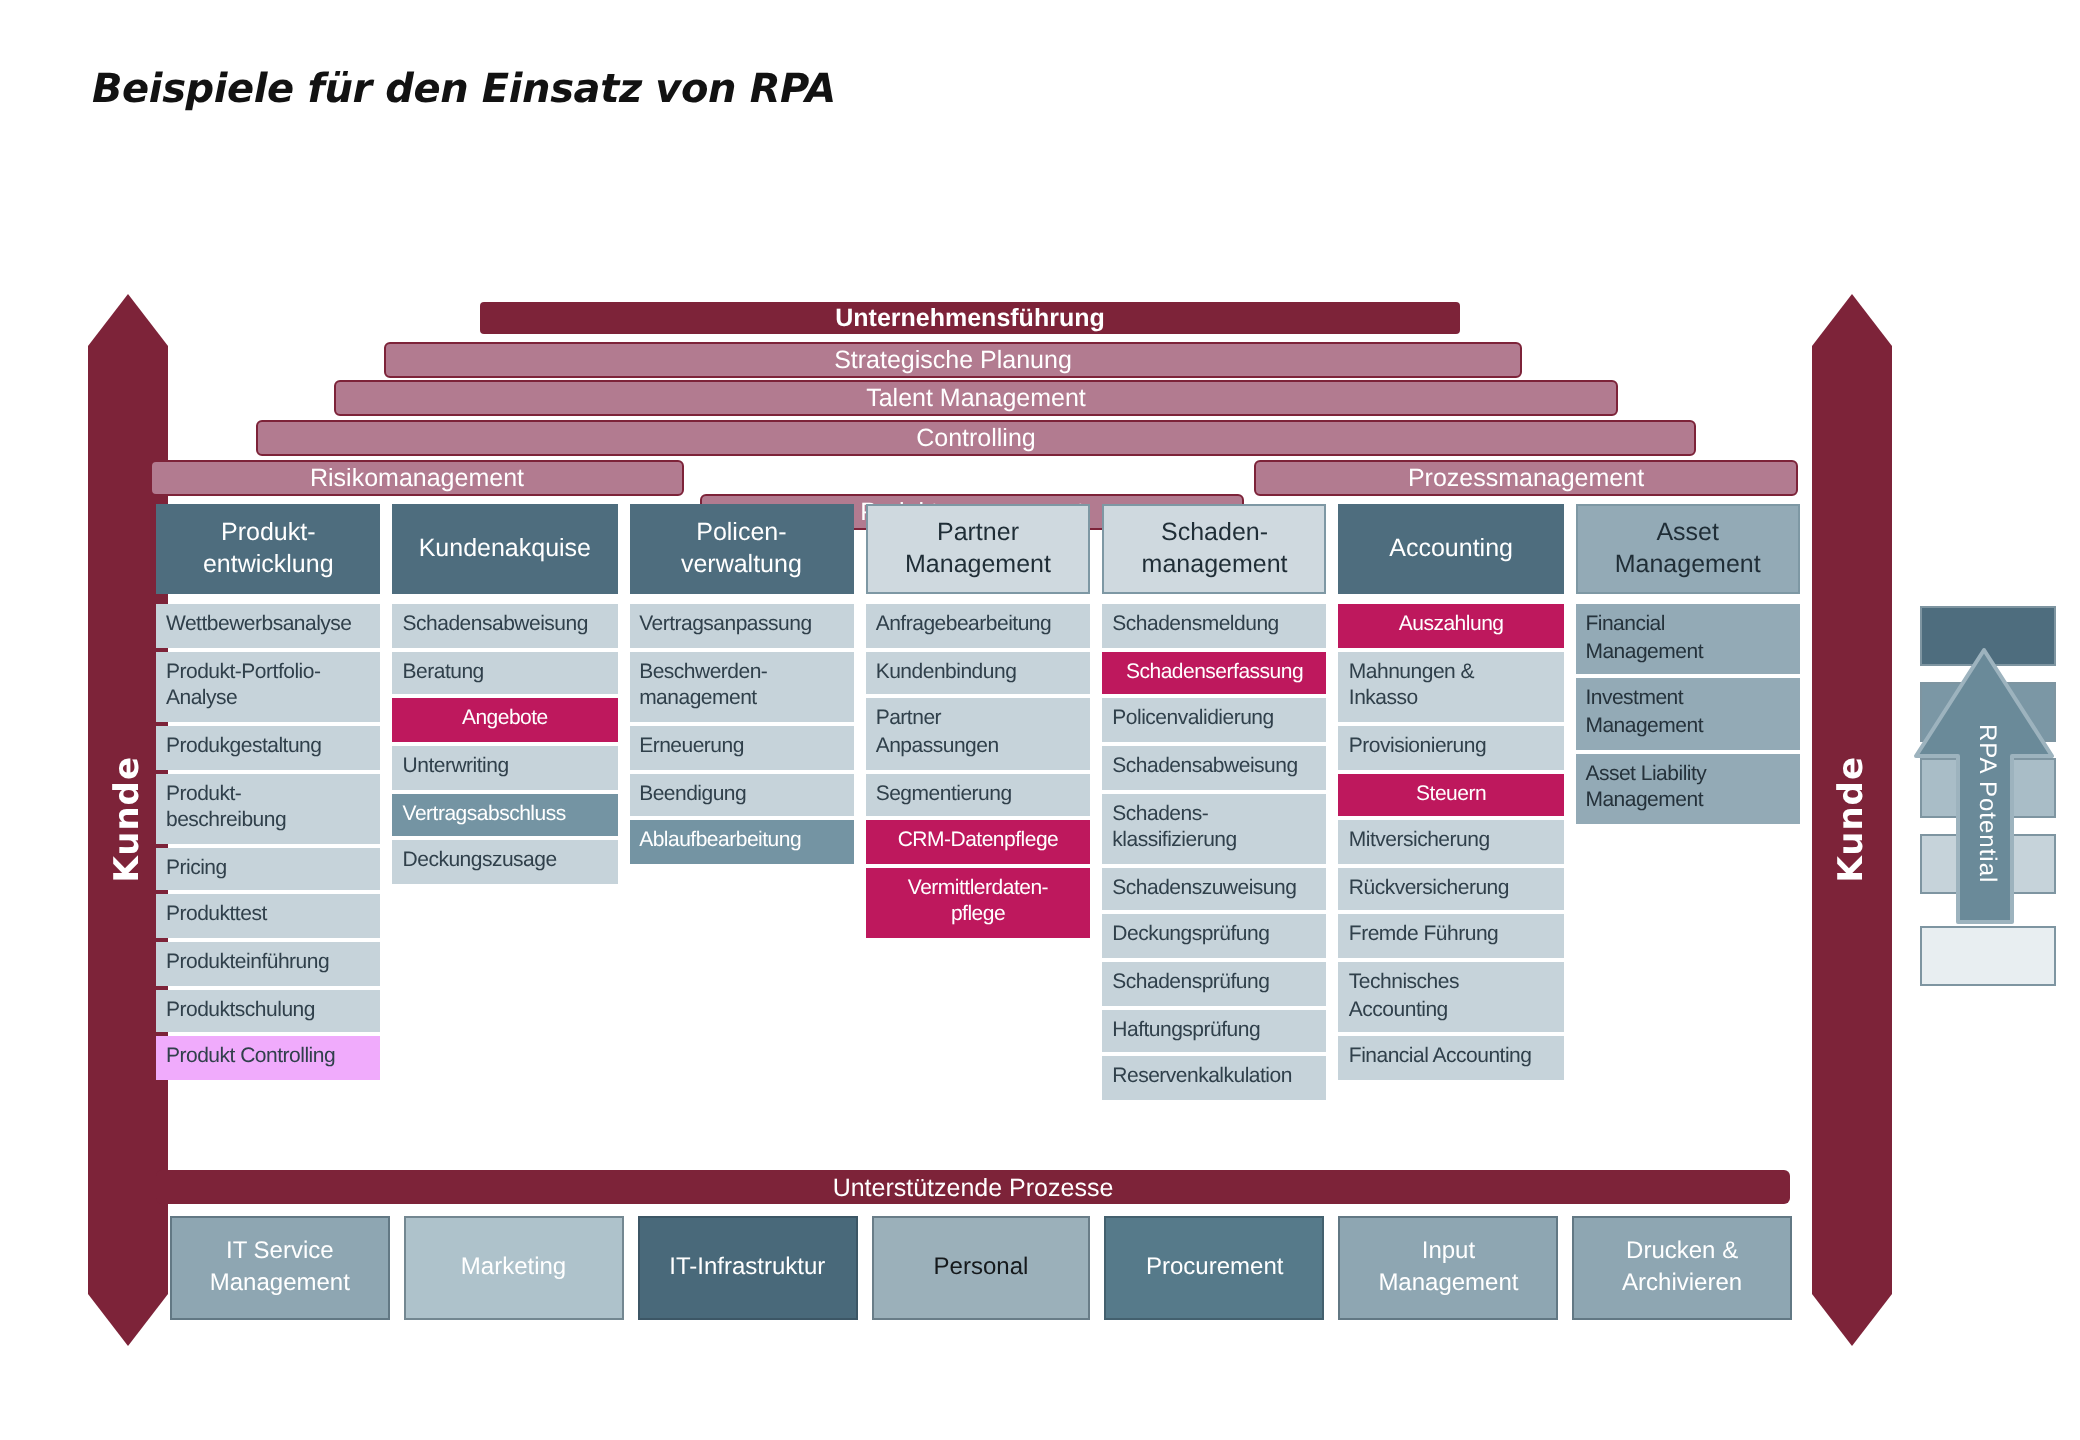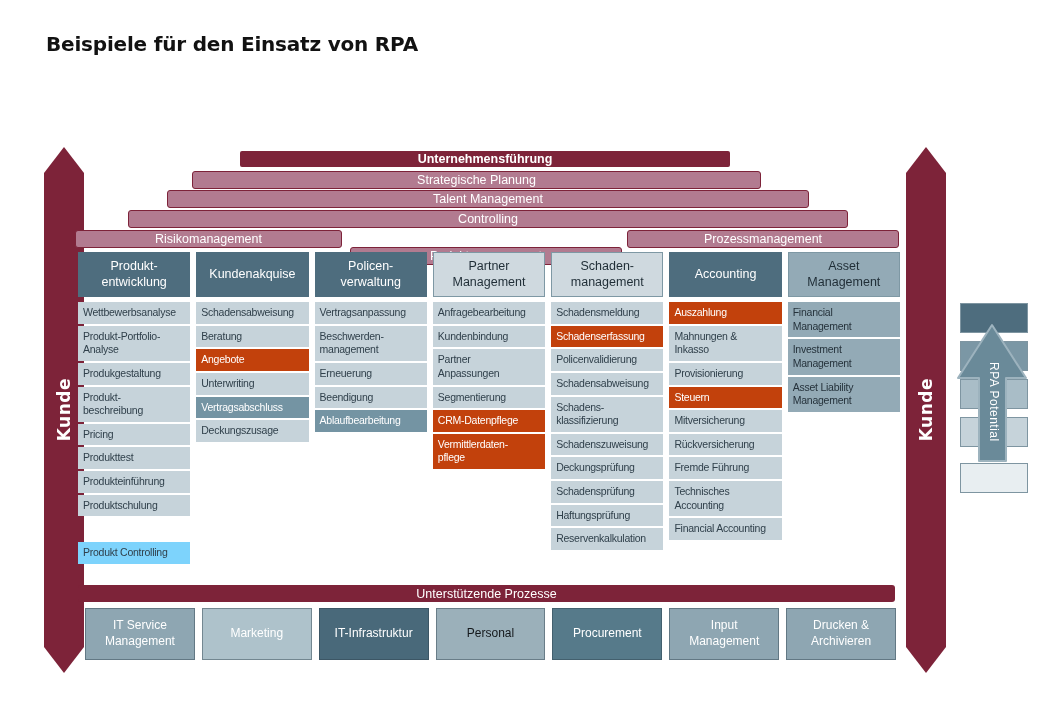--- a/index.html
+++ b/index.html
@@ -1,20 +1,20 @@
 <!DOCTYPE html>
 <html><head>
 <meta charset="utf-8">
 <style>
   html,body{margin:0;padding:0;background:#ffffff;}
   .stage{position:relative;width:1040px;height:720px;background:#ffffff;overflow:hidden;
          font-family:"Liberation Sans",sans-serif;}
 
   .page-title{position:absolute;left:46px;top:32px;font-size:20px;font-weight:bold;color:#121212;
-              font-family:"DejaVu Sans",sans-serif;letter-spacing:-0.2px;}
+              font-family:"DejaVu Sans",sans-serif;letter-spacing:-0.2px;font-style:italic;}
 
   
   .vbanner{position:absolute;top:147px;height:526px;width:40px;background:#7d2339;
            display:flex;align-items:center;justify-content:center;
            clip-path:polygon(50% 0%,100% 26px,100% calc(100% - 26px),50% 100%,0% calc(100% - 26px),0% 26px);}
   .vbanner-left{left:44px;}
   .vbanner-right{left:906px;}
   .vbanner span{color:#ffffff;font-weight:bold;font-size:17px;letter-spacing:0.5px;
                 writing-mode:vertical-rl;transform:rotate(180deg);
                 font-family:"DejaVu Sans",sans-serif;}
@@ -37,23 +37,23 @@
            grid-template-columns:repeat(7,1fr);gap:6px;align-items:start;}
   .col{display:flex;flex-direction:column;gap:2px;}
   .col-header{height:45px;margin-bottom:3px;display:flex;align-items:center;justify-content:center;
               text-align:center;font-size:12.5px;line-height:1.25;white-space:pre-line;box-sizing:border-box;}
   .col-header.dark {background:#4e6d7e;color:#ffffff;}
   .col-header.light{background:#cfd9df;color:#1f2d36;border:1px solid #7e98a4;}
   .col-header.asset{background:#93aab6;color:#1f2d36;border:1px solid #7e98a4;}
   .item{padding:4px 5px;font-size:10.5px;line-height:1.3;white-space:pre-line;
         letter-spacing:-0.25px;box-sizing:border-box;}
   .item[data-level="l2"]{background:#c6d3da;color:#30404b;}
-  .item[data-level="l3"]{background:#7dd3fc;color:#30404b;margin-top:24px;}
+  .item[data-level="l3"]{background:#f0abfc;color:#30404b;}
   .item[data-level="l4"]{background:#7494a3;color:#ffffff;}
-  .item[data-level="l5"]{background:#c2410c;color:#ffffff;}
+  .item[data-level="l5"]{background:#be185d;color:#ffffff;text-align:center;}
   .item[data-level="asset"]{background:#93aab6;color:#25323b;}
 
   
   .support-bar{position:absolute;left:78px;top:585px;width:817px;height:17px;background:#7d2339;
                border-radius:3px;display:flex;align-items:center;justify-content:center;
                color:#ffffff;font-size:12.5px;}
   .support-row{position:absolute;left:85px;top:608px;width:811px;height:52px;display:grid;
                grid-template-columns:repeat(7,1fr);gap:7px;}
   .sbox{display:flex;align-items:center;justify-content:center;text-align:center;
         font-size:12px;line-height:1.3;white-space:pre-line;border:1px solid rgba(45,65,75,0.45);

